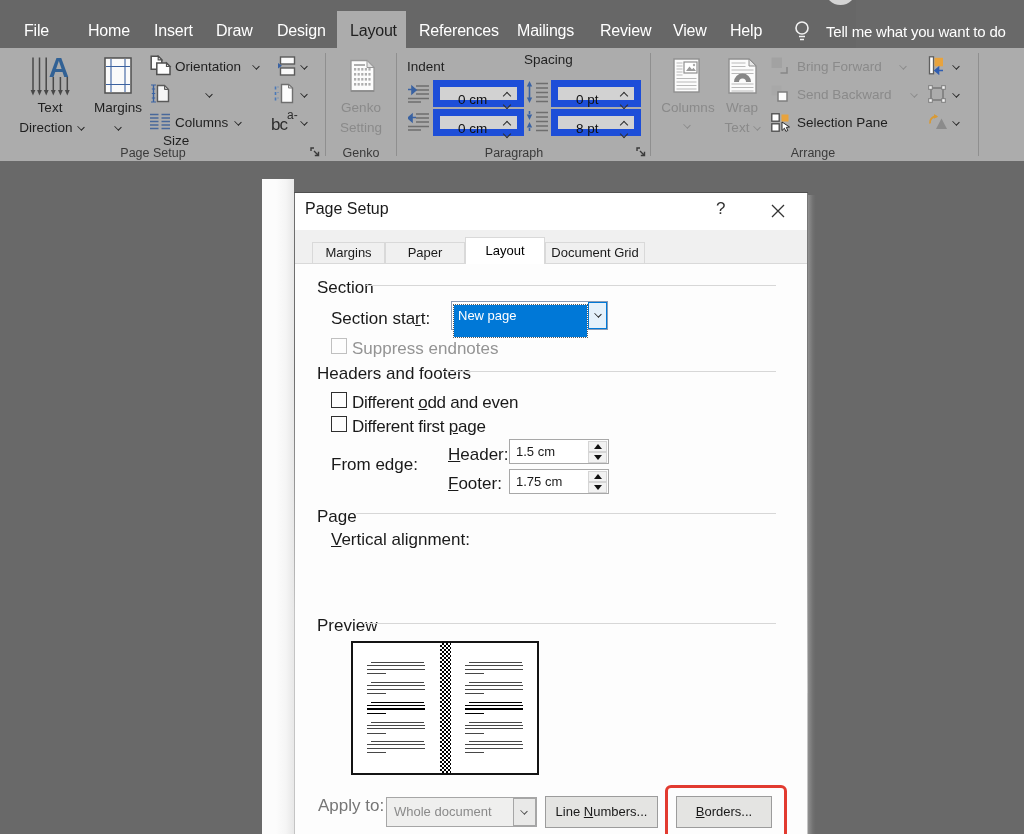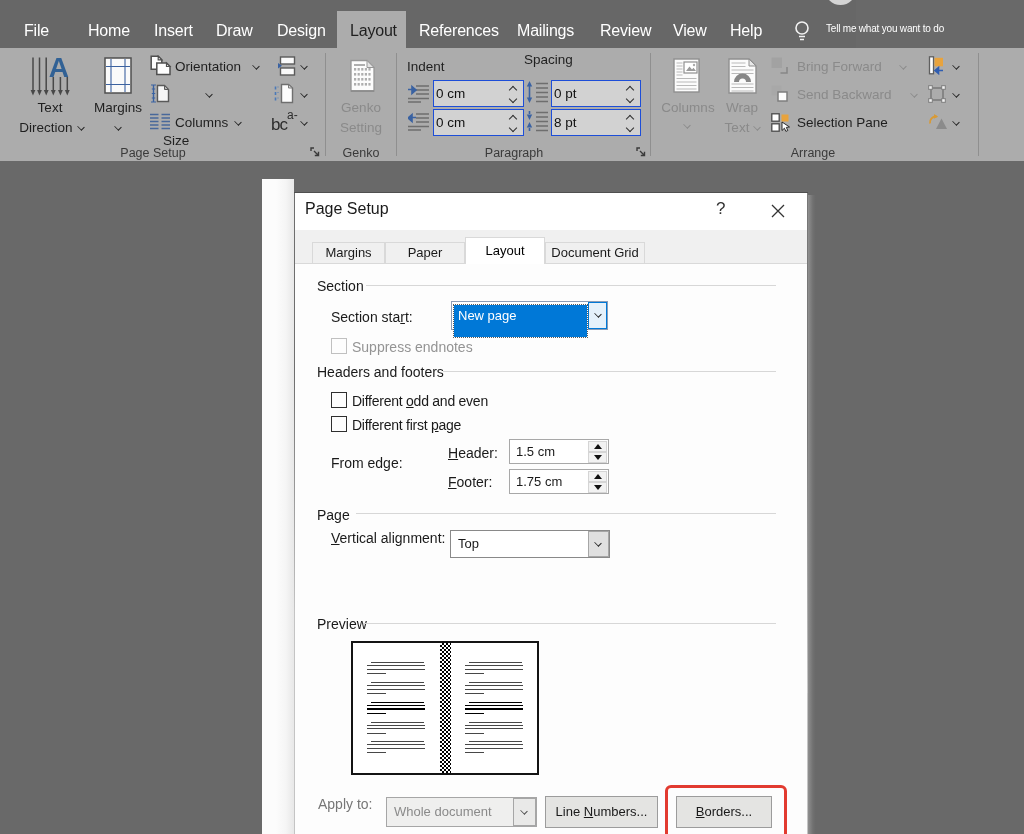--- a/index.html
+++ b/index.html
@@ -13,35 +13,35 @@
 #seltab{position:absolute;left:337px;top:11px;width:69px;height:37px;background:#acacac;}
 .tab.dark{color:#1f1f1f;}
 
 #ribbon{position:absolute;left:0;top:48px;width:1024px;height:113px;background:#acacac;}
 .gsep{position:absolute;top:5px;height:103px;width:1px;background:#8f8f8f;}
 .glabel{position:absolute;top:98px;height:13px;font-size:12.5px;color:#3a3a3a;text-align:center;white-space:nowrap;}
 .rtxt{position:absolute;font-size:13.5px;color:#1f1f1f;white-space:nowrap;}
 .rtxt.dis{color:#8a8a8a;}
 .chv{display:inline-block;width:6px;height:6px;border-right:1.5px solid #222;border-bottom:1.5px solid #222;transform:rotate(45deg) scaleY(0.78);vertical-align:middle;}
 .chv.dis{border-color:#8a8a8a;}
-.rfield{position:absolute;width:91px;height:27px;background:#d2d2d2;border:1px solid #1d4ed8;font-size:13.5px;color:#111;line-height:25px;padding-left:2px;}
+.rfield{position:absolute;width:91px;height:27px;background:#d2d2d2;border:7px solid #1d4ed8;font-size:13.5px;color:#111;line-height:25px;padding-left:18px;}
 .spinchv{position:absolute;right:7px;width:6px;height:6px;border-right:1.3px solid #2e2e2e;border-bottom:1.3px solid #2e2e2e;}
 .ctr{transform:translateX(-50%);}
 .rtxt{line-height:16px;}
 
 #pagestrip{position:absolute;left:262px;top:179px;width:32px;height:655px;background:linear-gradient(90deg,#fcfcfc 0 14px,#f5f5f5 24px,#e9e9e9 31px);}
 #dlgshadow{position:absolute;left:808px;top:195px;width:8px;height:639px;background:linear-gradient(90deg,#909090,#717171 60%,#696969 95%);}
 #dialog{position:absolute;left:294px;top:192px;width:514px;height:646px;background:#fdfdfd;border:1px solid #c4c4c4;border-top:none;}
 #dlgtitle{position:absolute;left:0;top:0;width:512px;height:38px;background:#fff;}
 #dlgtitle .t{position:absolute;left:10px;top:8px;font-size:16px;color:#1a1a1a;}
 #dlgstrip{position:absolute;left:0;top:38px;width:512px;height:34px;background:#f0f0f0;}
 .dtab{position:absolute;top:50px;height:22px;background:#f0f0f0;border:1px solid #d9d9d9;border-bottom:none;font-size:13px;color:#1a1a1a;text-align:center;line-height:19px;}
 #dtabsel{position:absolute;left:170px;top:45px;width:80px;height:27px;background:#fff;border:1px solid #d9d9d9;border-bottom:none;font-size:13px;text-align:center;line-height:25px;z-index:3;}
 #dtabline{position:absolute;left:0;top:71px;width:512px;height:1px;background:#d9d9d9;}
-.dtext{position:absolute;font-size:14px;color:#1a1a1a;white-space:nowrap;}
+.dtext{position:absolute;font-size:17px;color:#1a1a1a;white-space:nowrap;}
 .dtext.gray{color:#949494;}
 .grule{position:absolute;height:1px;background:#d7d7d7;}
 .cb{position:absolute;width:16px;height:16px;border:1px solid #2f2f2f;background:#fdfdfd;}
 .cb.dis{border-color:#c0c0c0;}
 .spinfield{position:absolute;width:100px;height:25px;background:#fff;border:1px solid #a8a8a8;}
 .ftxt{position:absolute;left:6px;top:4px;font-size:13px;color:#1a1a1a;}
 .spb{position:absolute;left:78px;width:19px;height:11px;background:#f2f2f2;border:1px solid #d5d5d5;}
 .spb.su{top:0.5px;}
 .spb.sd{top:11.5px;}
 .spb i{position:absolute;left:4.5px;width:0;height:0;border-left:4.5px solid transparent;border-right:4.5px solid transparent;}
@@ -69,21 +69,21 @@
     <span class="tab" style="left:88px">Home</span>
     <span class="tab" style="left:154px">Insert</span>
     <span class="tab" style="left:216px">Draw</span>
     <span class="tab" style="left:277px">Design</span>
     <span class="tab dark" style="left:350px">Layout</span>
     <span class="tab" style="left:419px">References</span>
     <span class="tab" style="left:517px">Mailings</span>
     <span class="tab" style="left:600px">Review</span>
     <span class="tab" style="left:673px">View</span>
     <span class="tab" style="left:730px">Help</span>
-    <span class="tab" style="left:826px;font-size:10px;top:23px;">Tell me what you want to do</span>
+    <span class="tab" style="left:826px;font-size:15px;top:23px;">Tell me what you want to do</span>
     <svg class="abs" style="left:792px;top:19px" width="20" height="26" viewBox="0 0 20 26">
       <circle cx="10" cy="9" r="6" fill="none" stroke="#f2f2f2" stroke-width="1.6"></circle>
       <path d="M7 17.5h6M8 20.5h4" stroke="#f2f2f2" stroke-width="1.6" fill="none"></path>
     </svg>
     <div class="abs" style="left:825px;top:-26px;width:31px;height:31px;border-radius:50%;background:#d4d4d4;"></div>
   </div>
 
   <div id="ribbon">
     <div class="gsep" style="left:325px"></div>
     <div class="gsep" style="left:396px"></div>
@@ -370,26 +370,20 @@
           <i></i>
         </span>
         <span class="spb sd">
           <i></i>
         </span>
       </div>
 
     <div class="dtext" style="left:22px;top:315px;">Page</div>
     <div class="grule" style="left:61px;top:321px;width:420px;"></div>
     <div class="dtext" style="left:36px;top:338px;"><u>V</u>ertical alignment:</div>
-    <div class="abs" style="left:155px;top:338px;width:160px;height:28px;background:#fff;border:1px solid #898989;">
-      <span style="position:absolute;left:7px;top:5px;font-size:13px;color:#1a1a1a;">Top</span>
-      <div class="abs" style="left:137px;top:0px;width:21px;height:26px;background:#e0e0e0;border:1px solid #a6a6a6;">
-        <span class="chv" style="position:absolute;left:6px;top:8px;"></span>
-      </div>
-    </div>
 
     <div class="dtext" style="left:22px;top:424px;">Preview</div>
     <div class="grule" style="left:68px;top:431px;width:413px;"></div>
     <div id="pvbox">
       <div id="pvchecker"></div>
       <div class="pg" style="left:14px;">
         <div class="lg" style="top:19px;">
             <i class="l1"></i>
             <i class="l2"></i>
             <i class="l2"></i>

